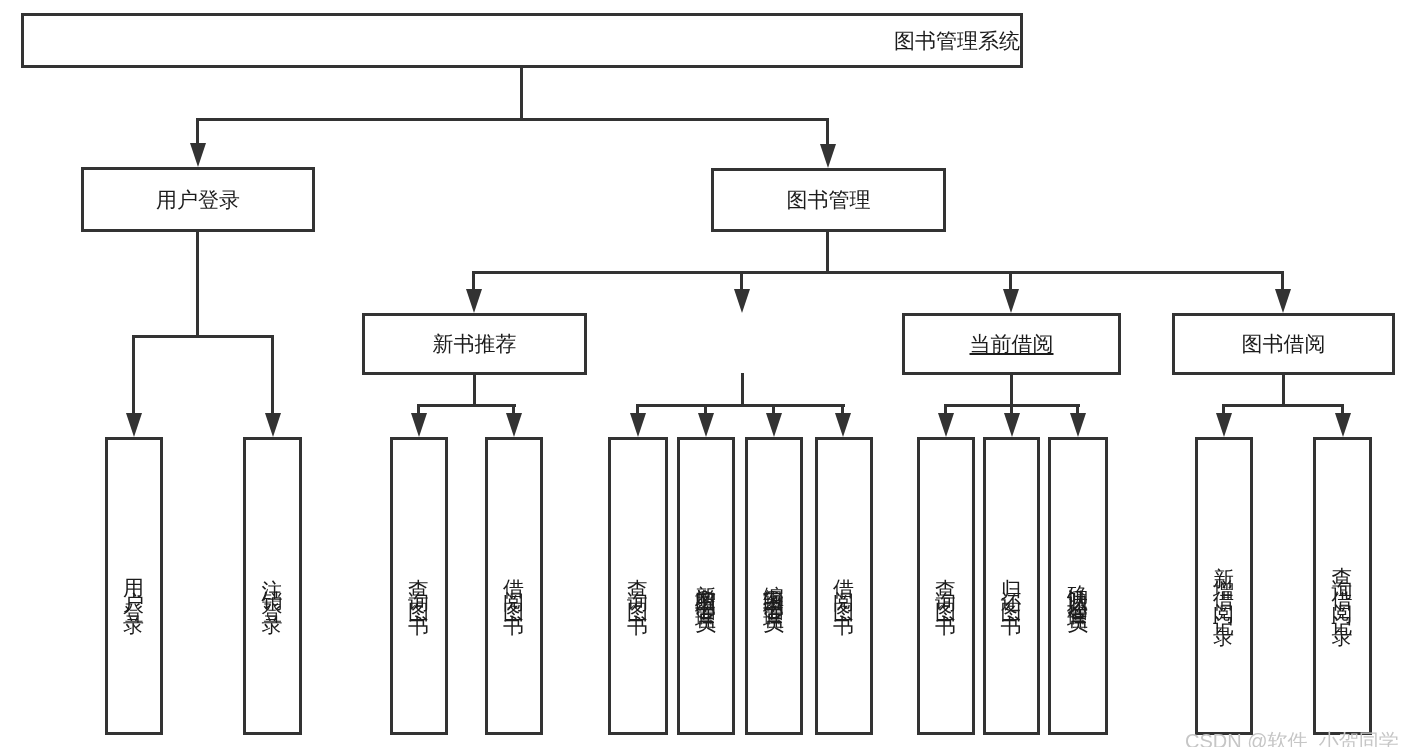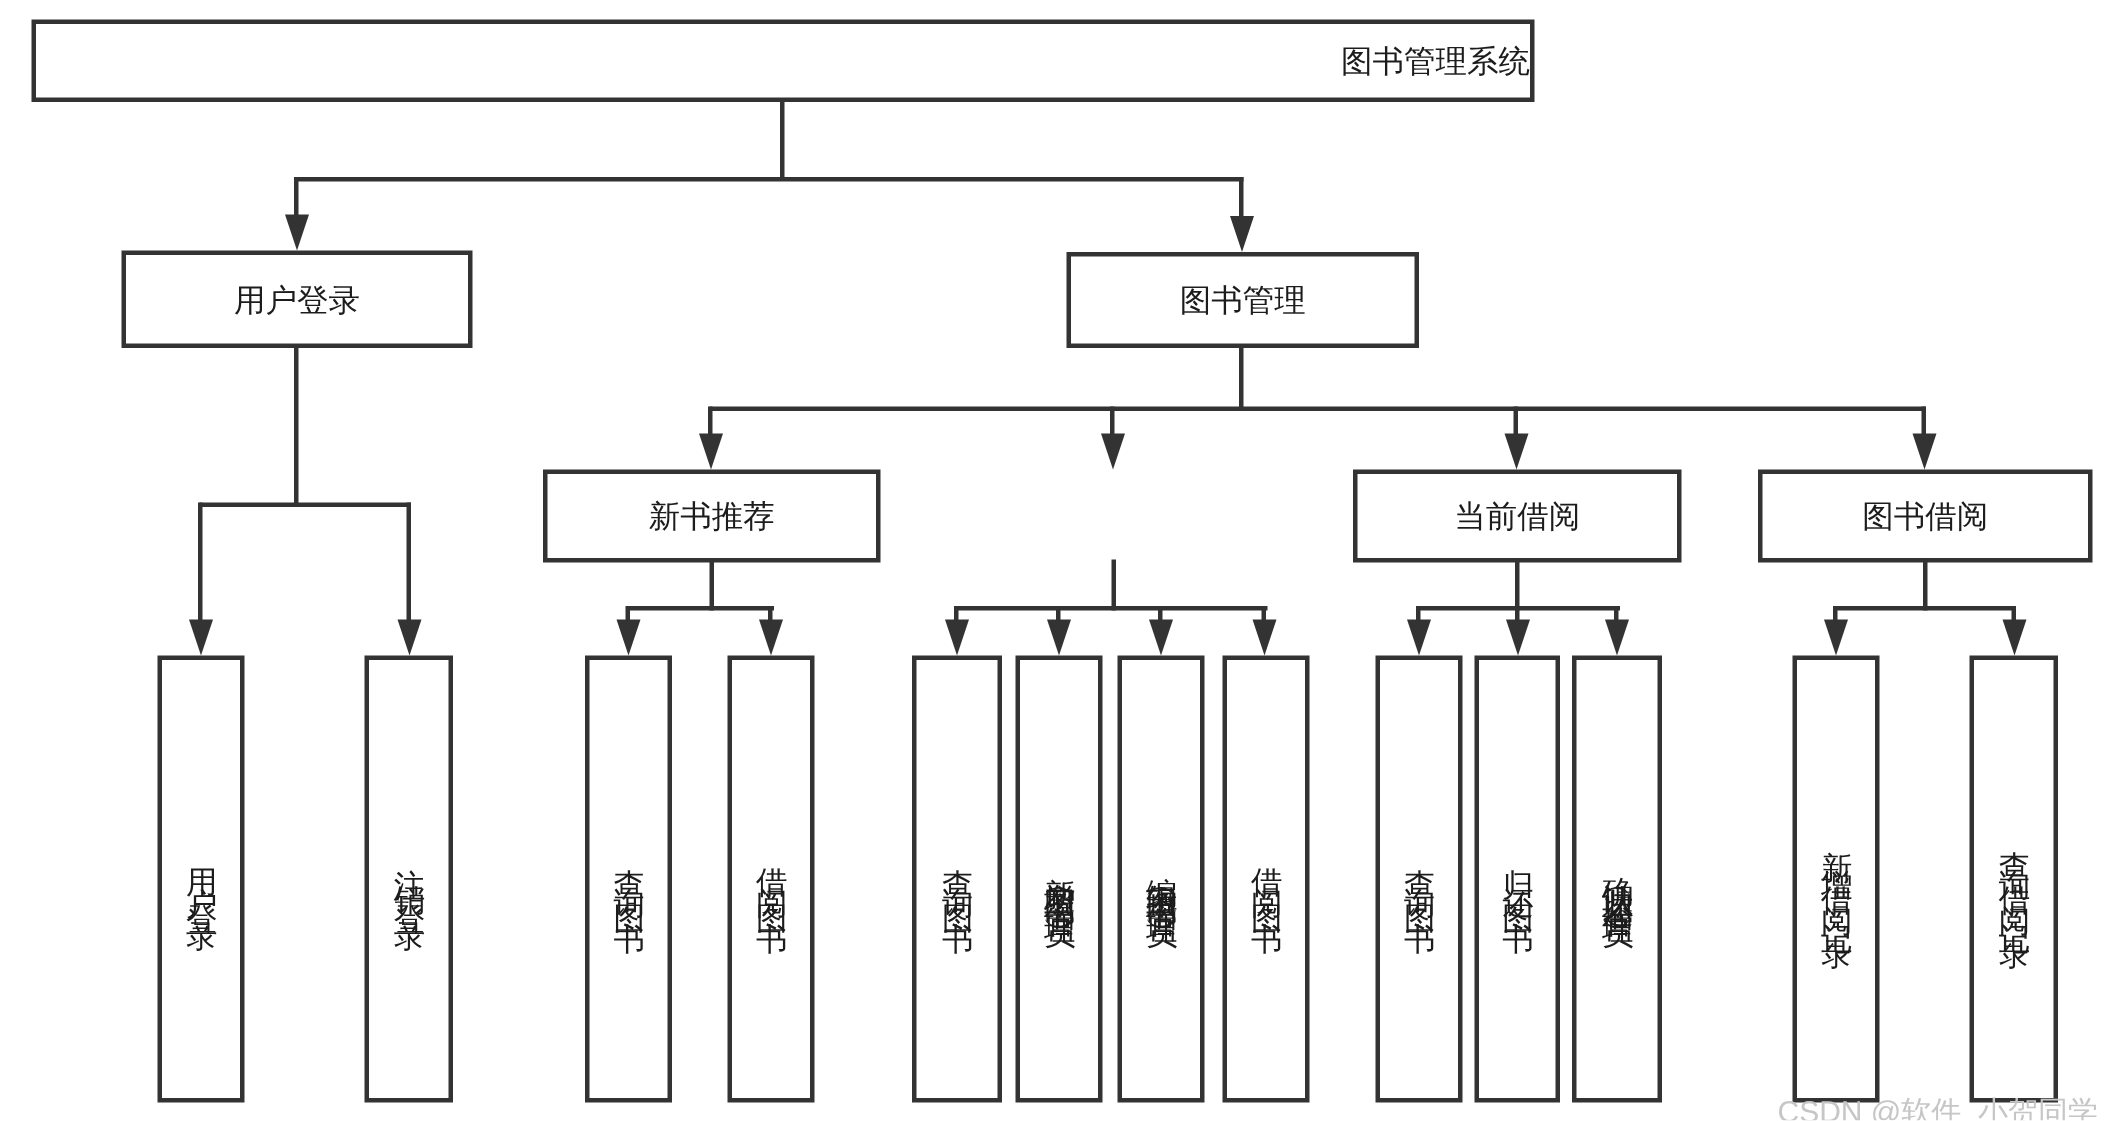--- a/index.html
+++ b/index.html
@@ -66,21 +66,21 @@
   <div class="box" style="left:81px;top:167px;width:234px;height:65px;">
     <span class="lbl">用户登录</span>
   </div>
   <div class="box" style="left:362px;top:313px;width:225px;height:62px;">
     <span class="lbl">新书推荐</span>
   </div>
 
   <div class="box" style="left:711px;top:168px;width:235px;height:64px;">
     <span class="lbl">图书管理</span>
   </div>
-  <div class="box" style="left:902px;top:313px;width:219px;height:62px;">
+  <div class="box" style="left:902px;top:313px;width:219px;height:62px;text-decoration:underline;">
     <span class="lbl">当前借阅</span>
   </div>
   <div class="box" style="left:1172px;top:313px;width:223px;height:62px;">
     <span class="lbl">图书借阅</span>
   </div>
 
   <div class="box leaf" style="left:105px;top:437px;width:58px;height:298px;">
     <span class="lbl">用户登录</span>
   </div>
   <div class="box leaf" style="left:243px;top:437px;width:59px;height:298px;">

